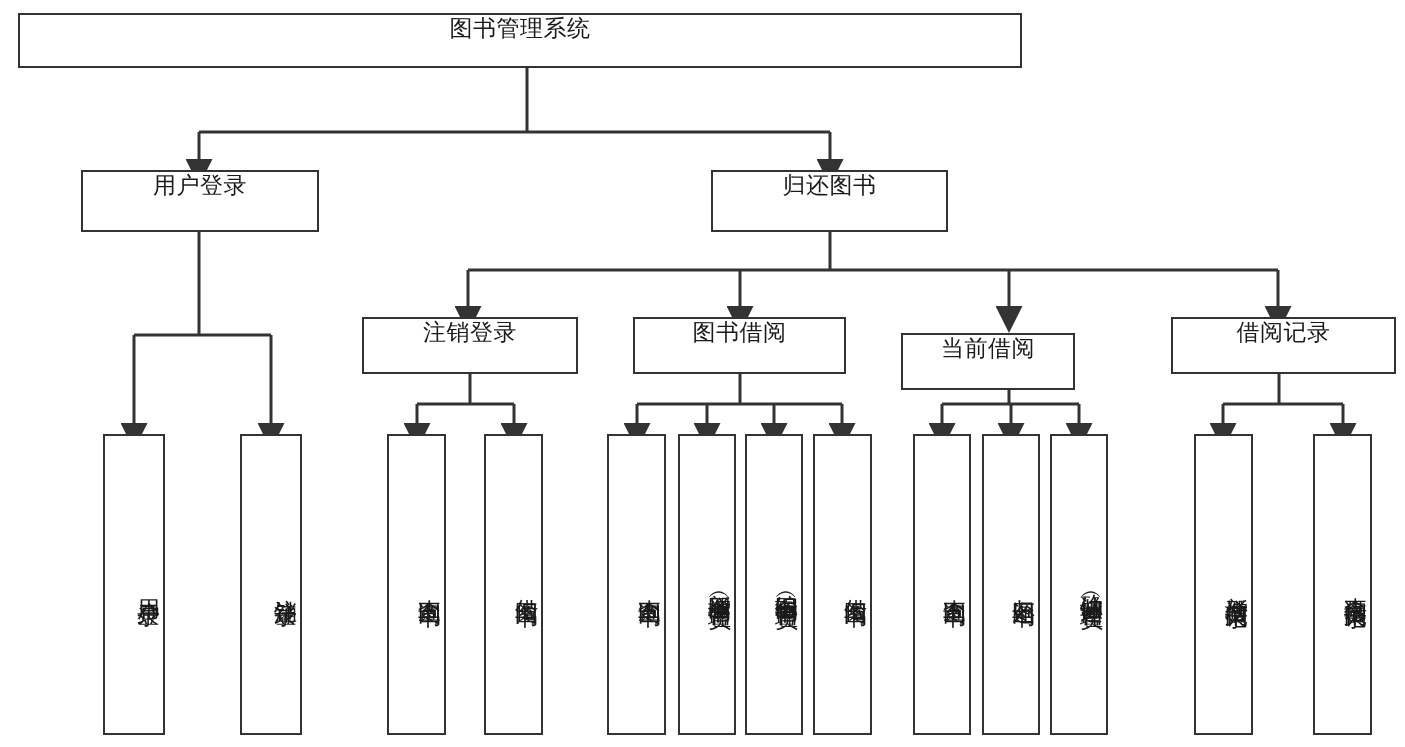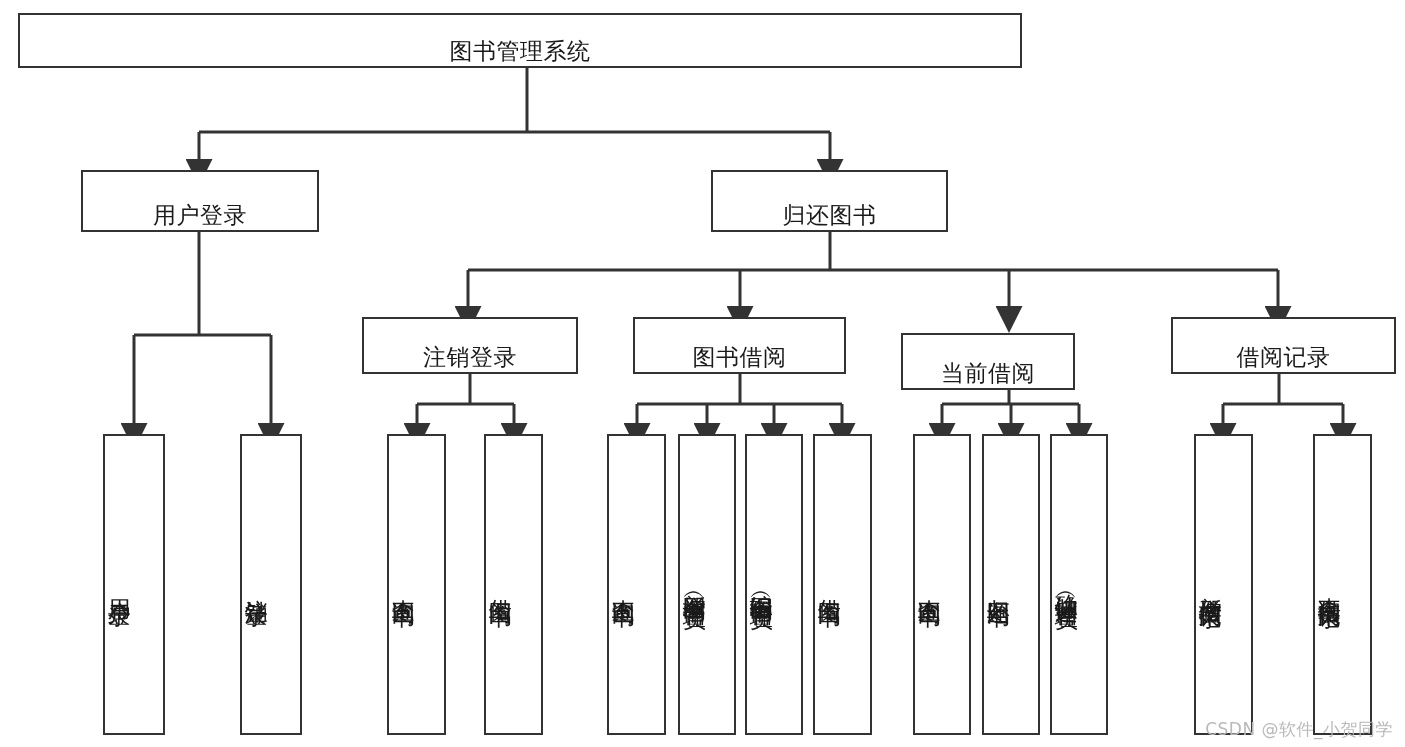--- a/index.html
+++ b/index.html
@@ -24,21 +24,21 @@
     top: 0;
     width: 1405px;
     height: 747px;
   }
   .node {
     position: absolute;
     box-sizing: border-box;
     border: 2px solid #333333;
     background: #ffffff;
     display: flex;
-    align-items: flex-end;
+    align-items: flex-start;
     justify-content: center;
     color: #1a1a1a;
   }
   .node.horiz {
     font-size: 23px;
     letter-spacing: 0.5px;
     line-height: 1.2;
   }
   .node.vert {
     writing-mode: vertical-rl;
@@ -176,14 +176,13 @@
         <span class="vtext">确认归还（管理员）</span>
       </div>
       <div class="node vert" style="left: 1194px; top: 434px; width: 59px; height: 301px;">
         <span class="vtext">新增借阅记录</span>
       </div>
       <div class="node vert" style="left: 1313px; top: 434px; width: 59px; height: 301px;">
         <span class="vtext">查询借阅记录</span>
       </div>
     </div>
 
-  <div id="watermark">CSDN @软件_小贺同学</div>
 </div>
 
 </body></html>

